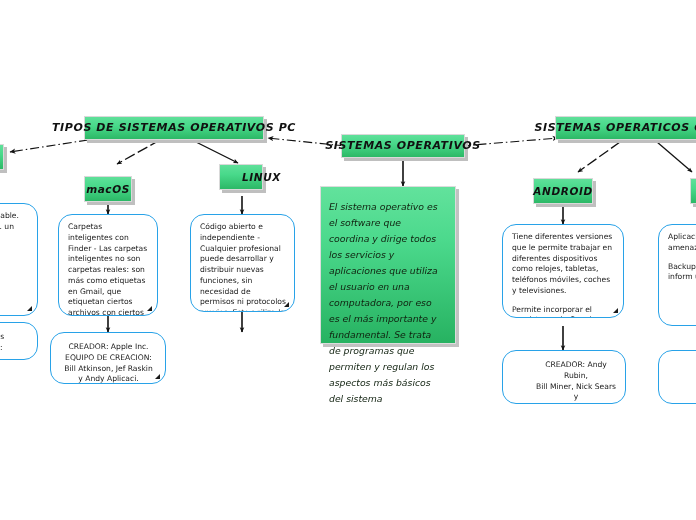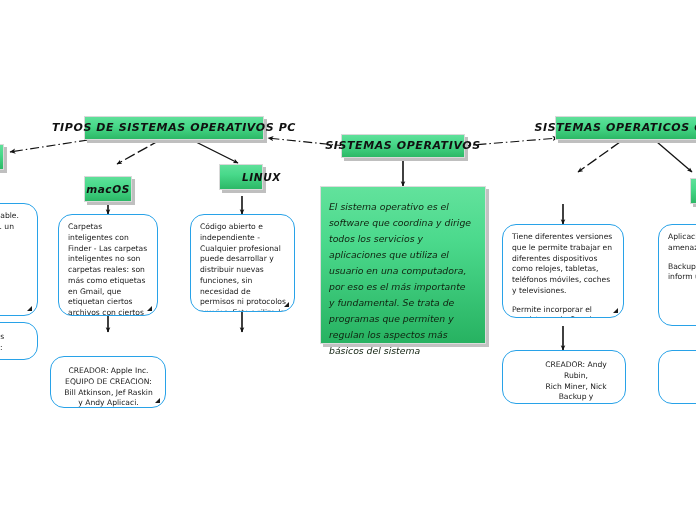--- a/index.html
+++ b/index.html
@@ -185,43 +185,46 @@
   <div class="node lvl2" style="left:-12px; top:144px; width:16px; height:26px;"></div>
 
   <div class="node lvl2" style="left:84px; top:176px; width:48px; height:26px;">
     <span>macOS</span>
   </div>
 
   <div class="node lvl2" style="left:219px; top:164px; width:44px; height:26px;padding-left:41px;">
     <span>LINUX</span>
   </div>
 
+  <div class="node lvl2" style="left:533px; top:178px; width:60px; height:26px;">
+    <span>ANDROID</span>
+  </div>
 
   <div class="node lvl2" style="left:690px; top:178px; width:20px; height:26px;"></div>
 
-  <div class="panel" style="left:320px; top:186px; width:166px; height:158px;padding-left:8px;">
+  <div class="panel" style="left:320px; top:186px; width:136px; height:158px;padding-left:8px;">
     <span>El sistema operativo es el software que coordina y dirige todos los servicios y aplicaciones que utiliza el usuario en una computadora, por eso es el más importante y fundamental. Se trata de programas que permiten y regulan los aspectos más básicos del sistema</span>
   </div>
 
   <div class="note" style="left:-42px; top:203px; width:80px; height:113px;">
     <p>a y ca a able. que ows. un con</p>
     <span class="grip"></span>
   </div>
 
   <div class="note center" style="left:-42px; top:322px; width:80px; height:38px;">
     <p>tes</p>
     <p style="margin-top:0;">N:</p>
   </div>
 
   <div class="note" style="left:58px; top:214px; width:100px; height:102px;">
     <p>Carpetas inteligentes con Finder - Las carpetas inteligentes no son carpetas reales: son más como etiquetas en Gmail, que etiquetan ciertos archivos con ciertos criterios de búsqueda. A medida que cambian los archivos en el disco, las carpetas inteligentes se</p>
     <span class="grip"></span>
   </div>
 
-  <div class="note center" style="left:50px; top:332px; width:116px; height:52px;margin-top:24px;">
+  <div class="note center" style="left:50px; top:332px; width:116px; height:52px;">
     <p>CREADOR: Apple Inc.</p>
     <p style="margin-top:0;">EQUIPO DE CREACION:</p>
     <p style="margin-top:0;">Bill Atkinson, Jef Raskin</p>
     <p style="margin-top:0;">y Andy Aplicaci.</p>
 
     <span class="grip"></span>
   </div>
 
   <div class="note" style="left:190px; top:214px; width:105px; height:98px;">
     <p>Código abierto e independiente - Cualquier profesional puede desarrollar y distribuir nuevas funciones, sin necesidad de permisos ni protocolos previos. Esto agiliza la aparición de mejoras y actualizaciones.</p>
@@ -230,21 +233,21 @@
 
 
   <div class="note" style="left:502px; top:224px; width:122px; height:94px;">
     <p>Tiene diferentes versiones que le permite trabajar en diferentes dispositivos como relojes, tabletas, teléfonos móviles, coches y televisiones.</p>
     <p>Permite incorporar el ecosistema de Google, integrando todas sus</p>
     <span class="grip"></span>
   </div>
 
   <div class="note center" style="left:502px; top:350px; width:124px; height:54px;padding-left:32px;">
     <p>CREADOR: Andy Rubin,</p>
-    <p style="margin-top:0;">Rich Miner, Nick Backup y</p>
+    <p style="margin-top:0;">Bill Miner, Nick Sears y</p>
     <p style="margin-top:0;">Chris White.</p>
     <p style="margin-top:0;">AÑO DE CREACION: 2003</p>
   </div>
 
   <div class="note" style="left:658px; top:224px; width:122px; height:102px;">
     <p>Aplicaci IOS ofre contra r amenaz aplicaci</p>
     <p>Backup hace un segurid la inform usuarios</p>
   </div>
 
   <div class="note center" style="left:658px; top:350px; width:124px; height:54px;">

